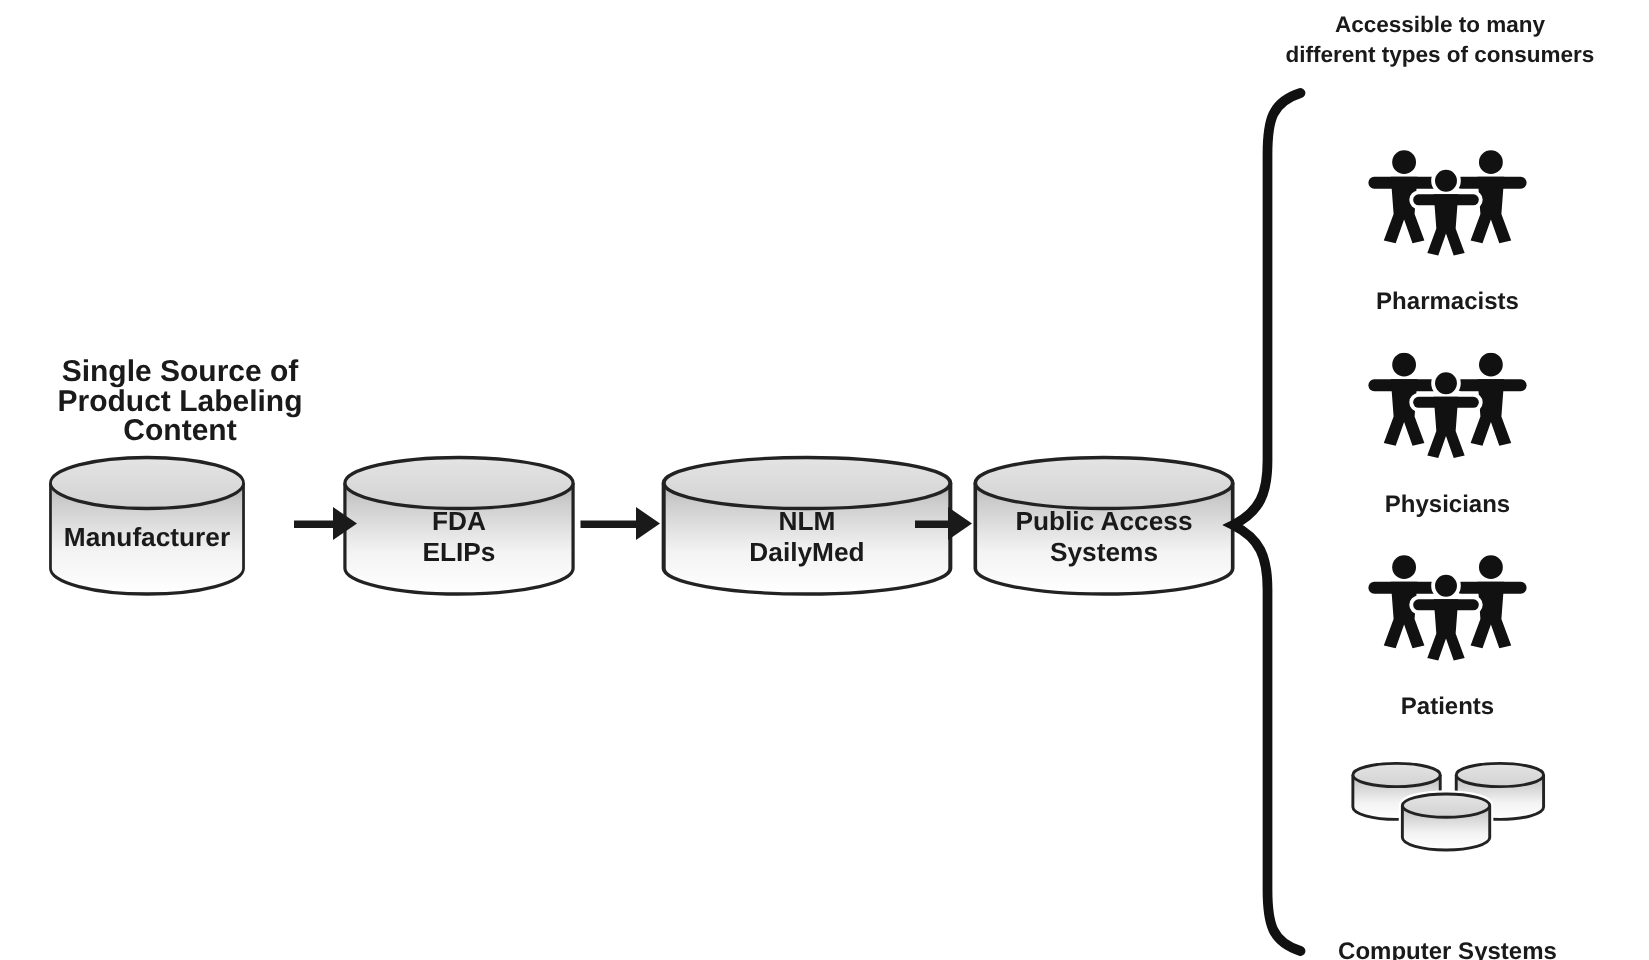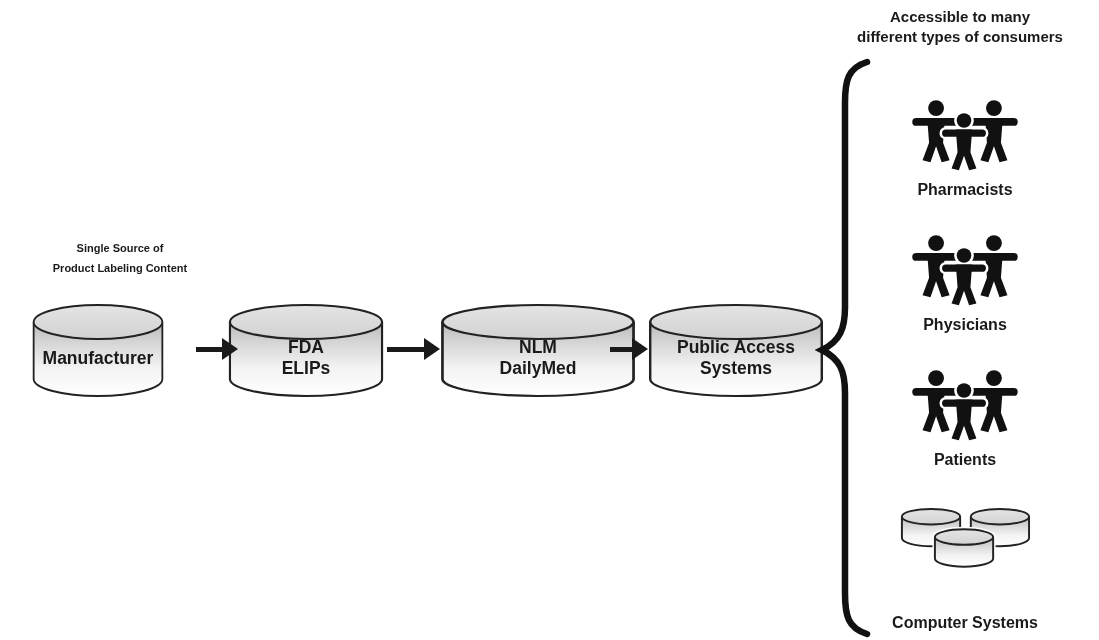--- a/index.html
+++ b/index.html
@@ -1,21 +1,21 @@
 <!DOCTYPE html>
 <html><head>
 <meta charset="utf-8">
 <style>
   html,body{margin:0;padding:0;background:#fff;}
   .canvas{
     position:relative;width:1099px;height:640px;background:#fff;overflow:hidden;
     font-family:"Liberation Sans",sans-serif;color:#1a1a1a;
   }
   .ann{position:absolute;font-weight:bold;text-align:center;white-space:pre-line;}
-  .src-ann{left:0;top:239px;width:240px;font-size:11px;line-height:19.5px;}
+  .src-ann{left:0;top:239px;width:240px;font-size:20px;line-height:19.5px;}
   .con-ann{left:821px;top:7px;width:278px;font-size:15px;line-height:19.5px;}
   .node{position:absolute;top:303px;height:95px;}
   .node .cyl{position:absolute;left:0;top:0;width:100%;height:100%;}
   .node-label{
     position:absolute;left:0;top:0;right:0;bottom:0;padding-top:15px;
     display:flex;align-items:center;justify-content:center;
     font-weight:bold;font-size:17.5px;line-height:21px;text-align:center;white-space:pre-line;
   }
   .n0{left:32px;width:132px;}
   .n1{left:228px;width:156px;}
@@ -29,21 +29,21 @@
   .arrow .head{
     width:0;height:0;border-left:16px solid #1a1a1a;
     border-top:11px solid transparent;border-bottom:11px solid transparent;
   }
   .brace{position:absolute;left:815px;top:58px;}
   .consumer{
     position:absolute;left:861px;width:208px;
     display:flex;flex-direction:column;align-items:center;
   }
   .c0{top:100px;} .c1{top:235px;} .c2{top:370px;} .c3{top:506px;gap:36px;}
-  .clabel{font-weight:bold;font-size:16px;margin-top:6px;white-space:nowrap;}
+  .clabel{font-weight:bold;font-size:16px;margin-top:18px;white-space:nowrap;}
   .defs{position:absolute;width:0;height:0;overflow:hidden;}
 </style>
 </head>
 <body>
 
 <svg class="defs" aria-hidden="true">
   <defs>
     <linearGradient id="cylBody" x1="0" y1="0" x2="0" y2="1">
       <stop offset="0" stop-color="#b2b2b2"></stop>
       <stop offset="0.16" stop-color="#cbcbcb"></stop>

